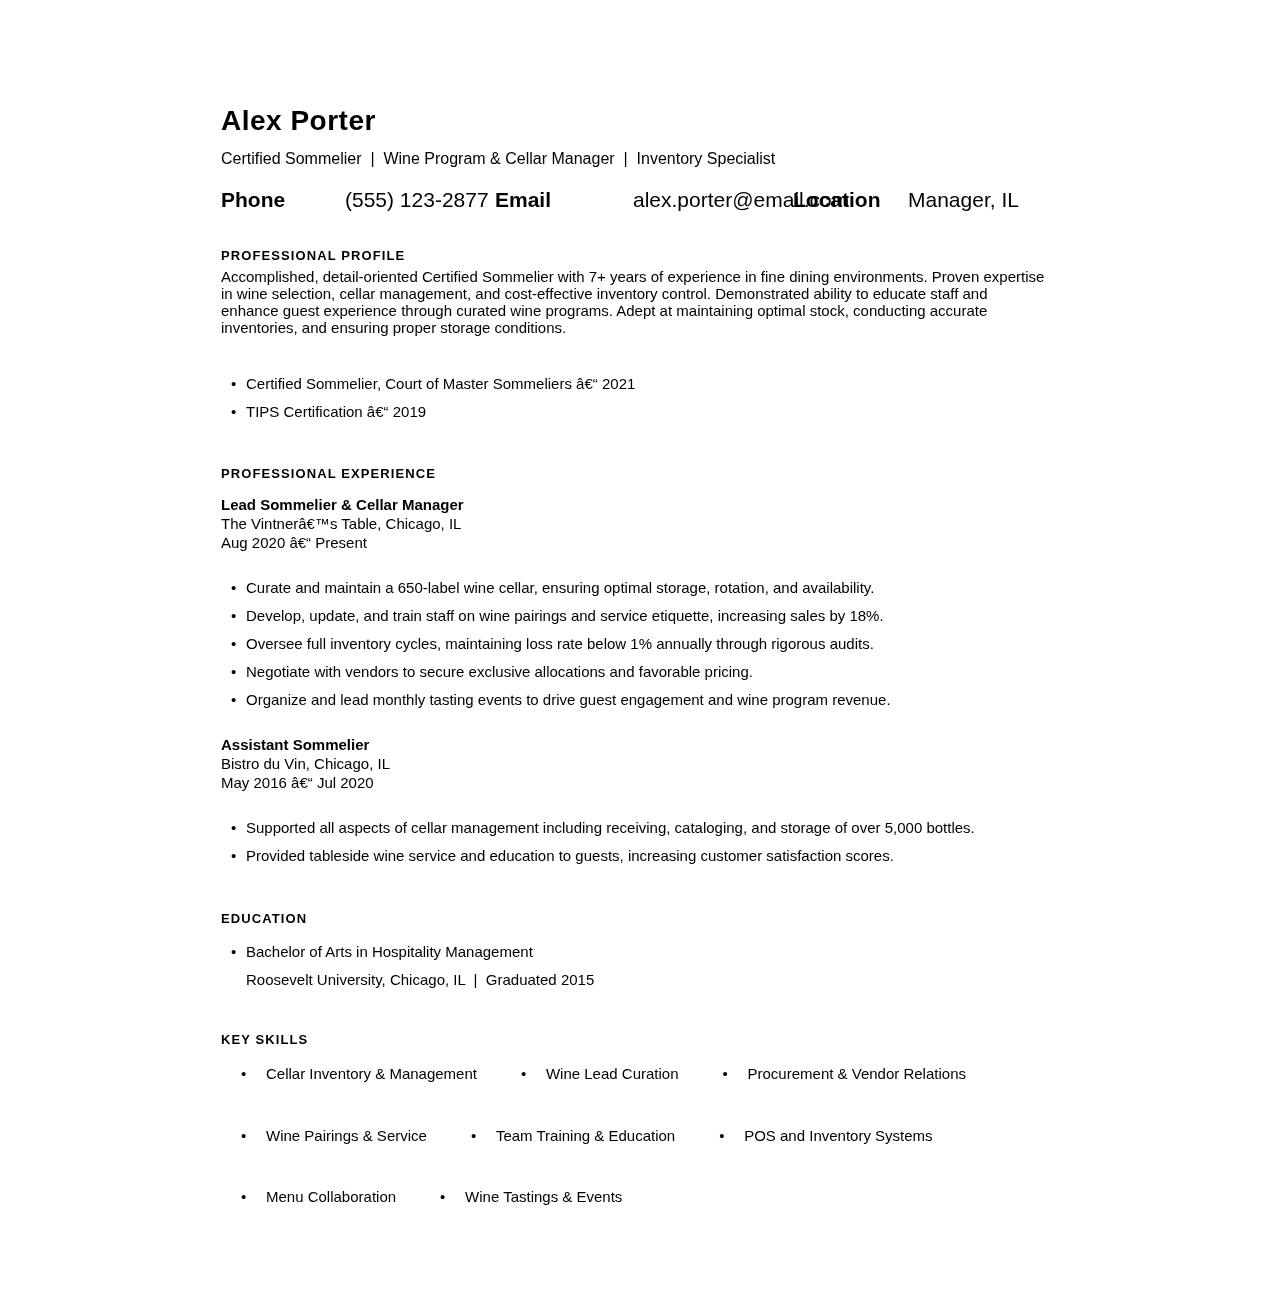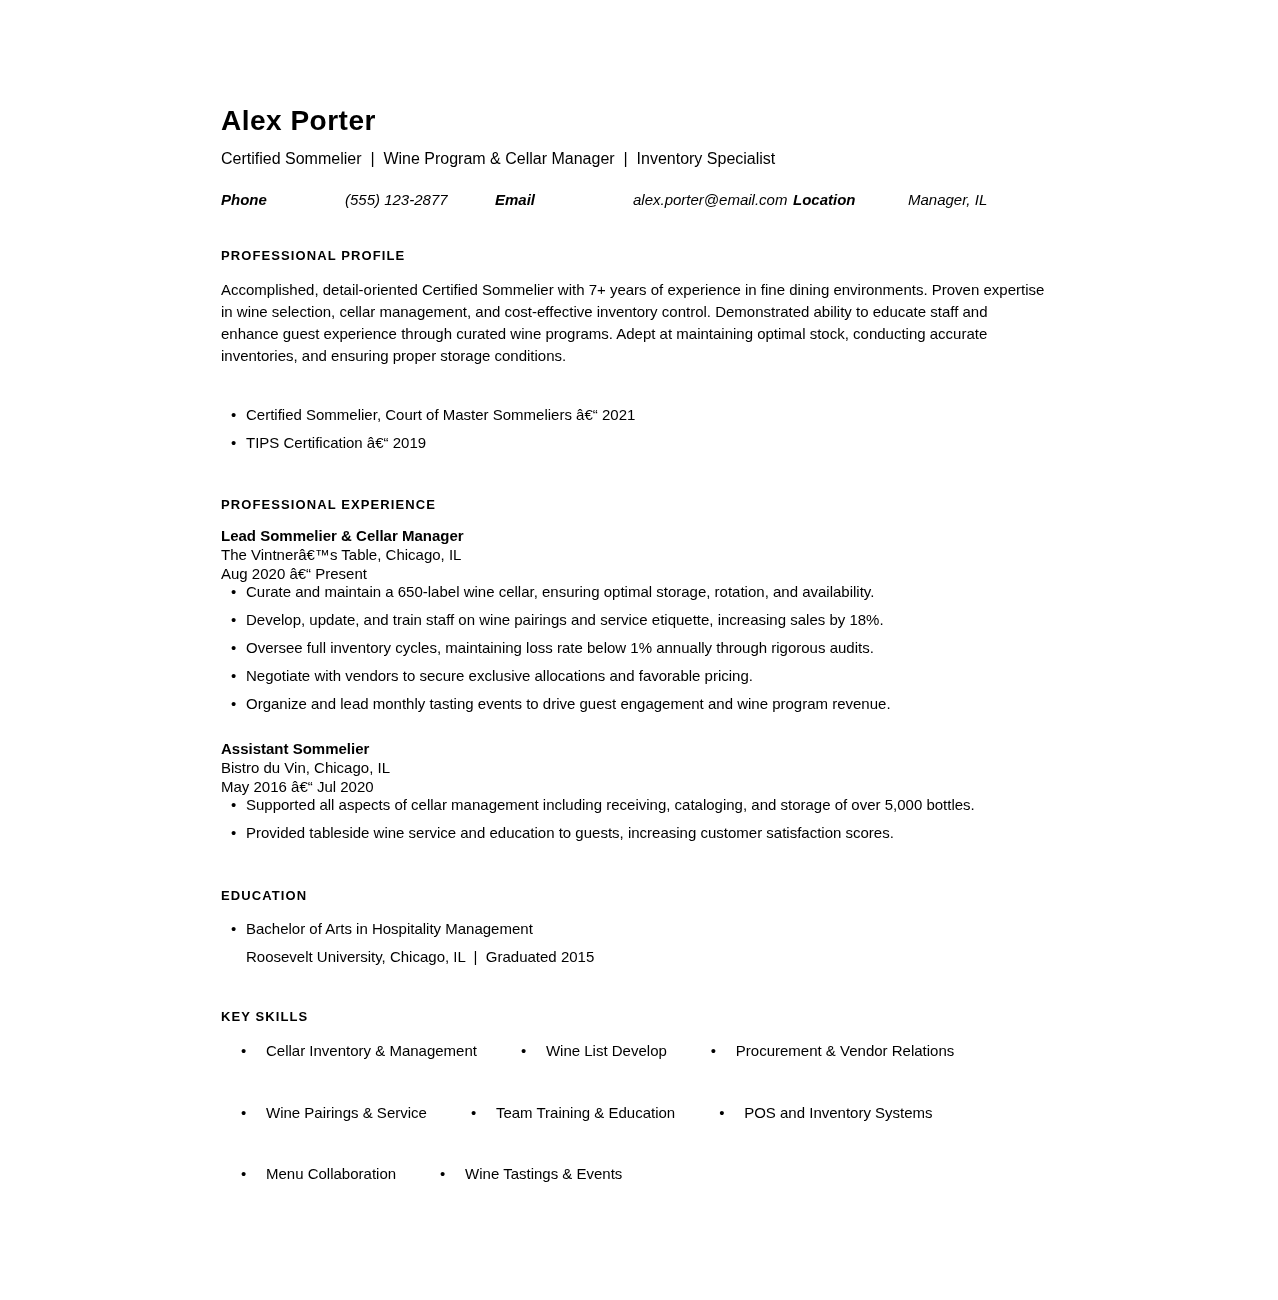--- a/index.html
+++ b/index.html
@@ -27,23 +27,22 @@
   }
   .subtitle {
     margin-top: 9px;
     font-size: 16px;
     line-height: 18px;
     white-space: pre-wrap;
   }
   .contact-row {
     margin-top: 23px;
     display: flex;
-    font-size: 15px;
+    font-size: 21px;
     line-height: 17px;
-    font-style: italic;
   }
   .contact-row .lab { font-weight: bold; }
   .w-phone-lab { width: 124px; }
   .w-phone-val { width: 150px; }
   .w-email-lab { width: 138px; }
   .w-email-val { width: 160px; }
   .w-loc-lab   { width: 115px; }
 
   h2.sec-h {
     margin: 0;
@@ -51,23 +50,23 @@
     font-weight: bold;
     letter-spacing: 1.1px;
     line-height: 17px;
   }
   .sec { margin-top: 39px; }
   .sec-experience { margin-top: 44px; }
   .sec-education  { margin-top: 45px; }
   .sec-skills     { margin-top: 43px; }
 
   .profile-text {
-    margin-top: 15px;
+    margin-top: 4px;
     font-size: 15px;
-    line-height: 22px;
+    line-height: 17px;
   }
 
   ul.blist {
     list-style: none;
     margin: 16px 0 0 0;
     padding: 0;
     font-size: 15px;
     line-height: 17.5px;
   }
   ul.blist li {
@@ -80,21 +79,21 @@
     position: absolute;
     left: 10px;
     top: 0;
   }
   ul.blist li.no-bullet::before { content: ""; }
 
   .job { margin-top: 13px; }
   .job + .job { margin-top: 27px; }
   .job-title { font-size: 15px; font-weight: bold; line-height: 19px; }
   .job-company, .job-dates { font-size: 15px; line-height: 19px; }
-  .job ul.blist { margin-top: 0; }
+  .job ul.blist { margin-top: 27px; }
 
   .edu-school { margin-top: 8px; }
 
   .skills-wrap {
     margin-top: 17px;
     padding-left: 20px;
     display: flex;
     flex-wrap: wrap;
     column-gap: 37px;
     row-gap: 28px;
@@ -175,21 +174,21 @@
     <ul class="blist">
       <li>Bachelor of Arts in Hospitality Management</li>
       <li class="no-bullet edu-school" style="white-space: pre-wrap;">Roosevelt University, Chicago, IL  |  Graduated 2015</li>
     </ul>
   </div>
 
   <div class="sec sec-skills">
     <h2 class="sec-h">KEY SKILLS</h2>
     <div class="skills-wrap">
       <span class="skill">Cellar Inventory &amp; Management</span>
-      <span class="skill">Wine List Develop</span>
+      <span class="skill">Wine Lead Curation</span>
       <span class="skill">Procurement &amp; Vendor Relations</span>
       <span class="skill">Wine Pairings &amp; Service</span>
       <span class="skill">Team Training &amp; Education</span>
       <span class="skill">POS and Inventory Systems</span>
       <span class="skill">Menu Collaboration</span>
       <span class="skill">Wine Tastings &amp; Events</span>
     </div>
   </div>
 
 </div>

